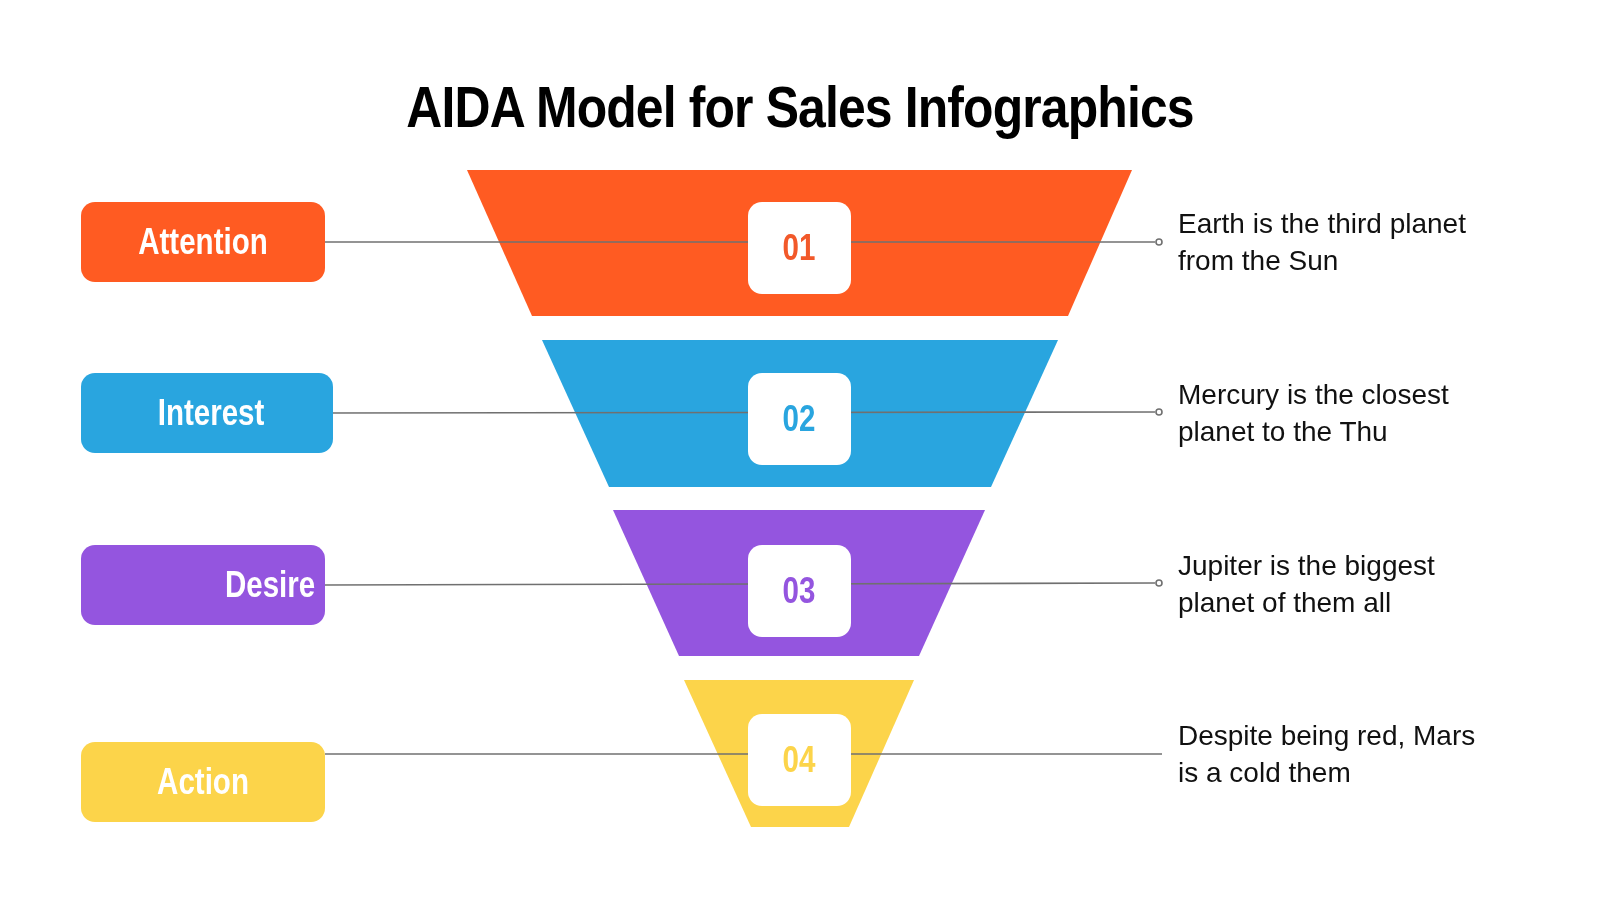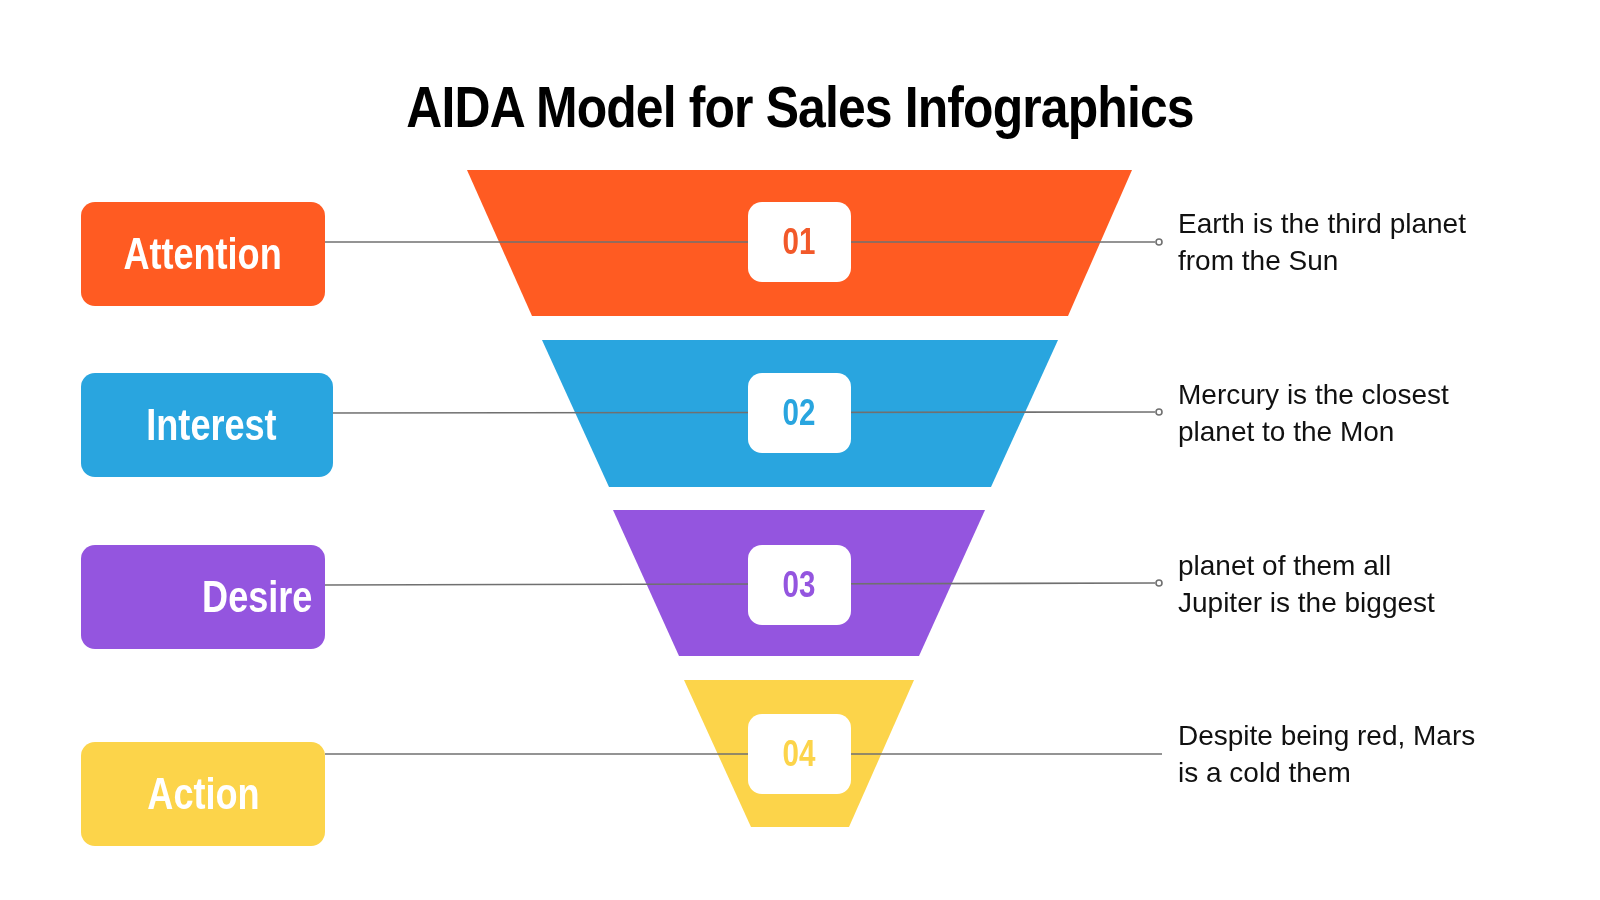--- a/index.html
+++ b/index.html
@@ -1,21 +1,21 @@
 <!DOCTYPE html>
 <html><head>
 <meta charset="utf-8">
 <style>
   html, body { margin:0; padding:0; }
   body { width:1600px; height:900px; background:#ffffff; position:relative; overflow:hidden; font-family:"Liberation Sans", sans-serif; }
   .title { position:absolute; left:0; top:68px; width:1600px; text-align:center; font-family:"Liberation Sans", sans-serif; font-weight:700; font-size:58px; color:#000; letter-spacing:-1px; transform:scaleX(0.86); transform-origin:800px 0; line-height:78px; }
   svg.funnel { position:absolute; left:0; top:0; }
-  .label { position:absolute; left:81px; width:244px; height:104px; border-radius:14px; color:#fff; display:flex; align-items:center; justify-content:center; font-weight:700; font-size:44px; }
+  .label { position:absolute; left:81px; width:244px; height:80px; border-radius:14px; color:#fff; display:flex; align-items:center; justify-content:center; font-weight:700; font-size:36px; }
   .label span { display:inline-block; transform:scaleX(0.82); }
-  .numbox { position:absolute; left:748px; width:103px; height:80px; background:#fff; border-radius:14px; display:flex; align-items:center; justify-content:center; font-weight:700; font-size:36px; }
+  .numbox { position:absolute; left:748px; width:103px; height:92px; background:#fff; border-radius:14px; display:flex; align-items:center; justify-content:center; font-weight:700; font-size:36px; }
   .numbox span { display:inline-block; transform:scaleX(0.82); }
   .desc { position:absolute; left:1178px; width:360px; font-size:28px; line-height:37px; color:#111; }
 </style>
 </head>
 <body>
 
 <div class="title">AIDA Model for Sales Infographics</div>
 
 <svg class="funnel" width="1600" height="900">
   <polygon points="467,170 1132,170 1068,316 532,316" fill="#FF5B22"></polygon>
@@ -59,22 +59,22 @@
 <div class="numbox" style="top:714px;color:#FCD44A;">
     <span>04</span>
   </div>
 
 <div class="desc" style="top:205px;">
   <div>Earth is the third planet</div>
   <div>from the Sun</div>
 </div>
 <div class="desc" style="top:376px;">
   <div>Mercury is the closest</div>
-  <div>planet to the Mon</div>
+  <div>planet to the Thu</div>
 </div>
 <div class="desc" style="top:547px;">
+  <div>Jupiter is the biggest</div>
   <div>planet of them all</div>
-  <div>Jupiter is the biggest</div>
 </div>
 <div class="desc" style="top:717px;">
   <div>Despite being red, Mars</div>
   <div>is a cold them</div>
 </div>
 
 </body></html>

